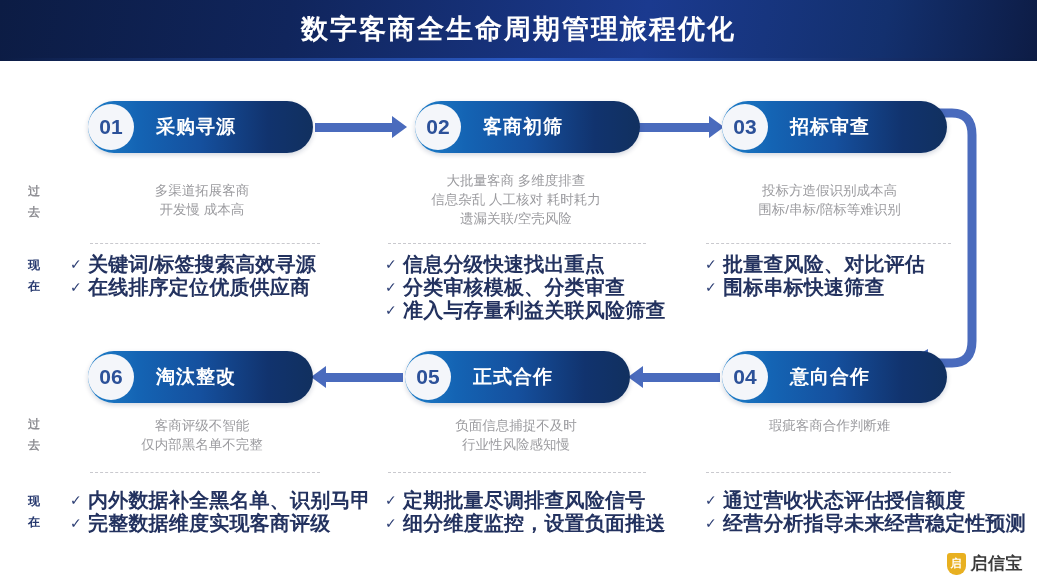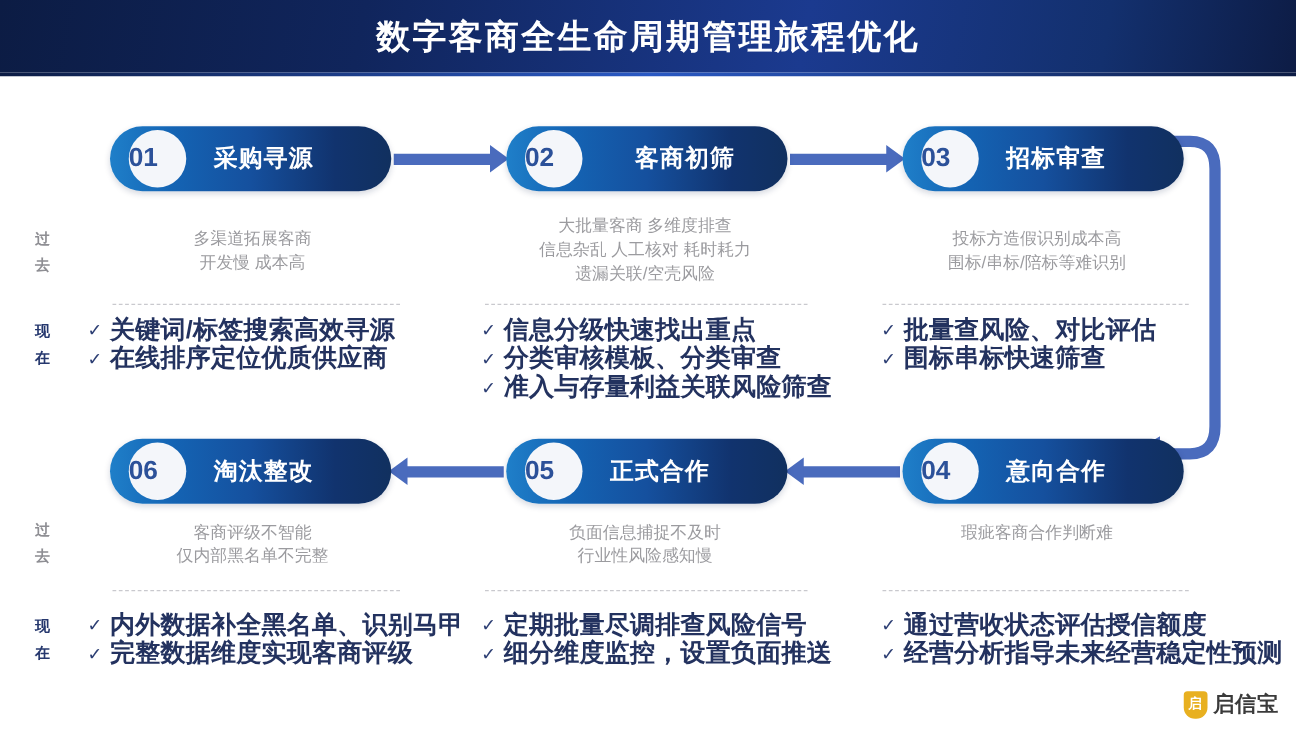--- a/index.html
+++ b/index.html
@@ -56,26 +56,26 @@
     border-radius: 26px;
     background: linear-gradient(90deg, #1f7fc9 0%, #1464b4 22%, #15509e 50%, #11336e 80%, #11305f 100%);
     display: flex;
     align-items: center;
     box-shadow: 0 2px 5px rgba(10,30,70,0.18);
     z-index: 4;
   }
   .badge-num-wrap {
     width: 46px;
     height: 46px;
-    margin-left: 15px;
+    margin-left: 0;
     border-radius: 50%;
     background: #f4f6fa;
     display: flex;
     align-items: center;
-    justify-content: flex-start;
+    justify-content: center;
     flex: none;
   }
   .badge-num {
     color: #2c5199;
     font-size: 21px;
     font-weight: bold;
     letter-spacing: 0px;
   }
   .badge-label {
     color: #ffffff;
@@ -241,21 +241,21 @@
 
   <div class="badge" style="left:88px; top:40px; width:225px;">
     <div class="badge-num-wrap">
       <span class="badge-num">01</span>
     </div>
     <span class="badge-label">采购寻源</span>
   </div>
 
   <div class="arrow right" style="left:315px; top:62px; width:78px;"></div>
 
-  <div class="badge" style="left:405px; top:40px; width:225px;gap:20px;">
+  <div class="badge" style="left:415px; top:40px; width:225px;">
     <div class="badge-num-wrap">
       <span class="badge-num">02</span>
     </div>
     <span class="badge-label">客商初筛</span>
   </div>
 
   <div class="arrow right" style="left:632px; top:62px; width:78px;"></div>
 
   <div class="badge" style="left:722px; top:40px; width:225px;">
     <div class="badge-num-wrap">

